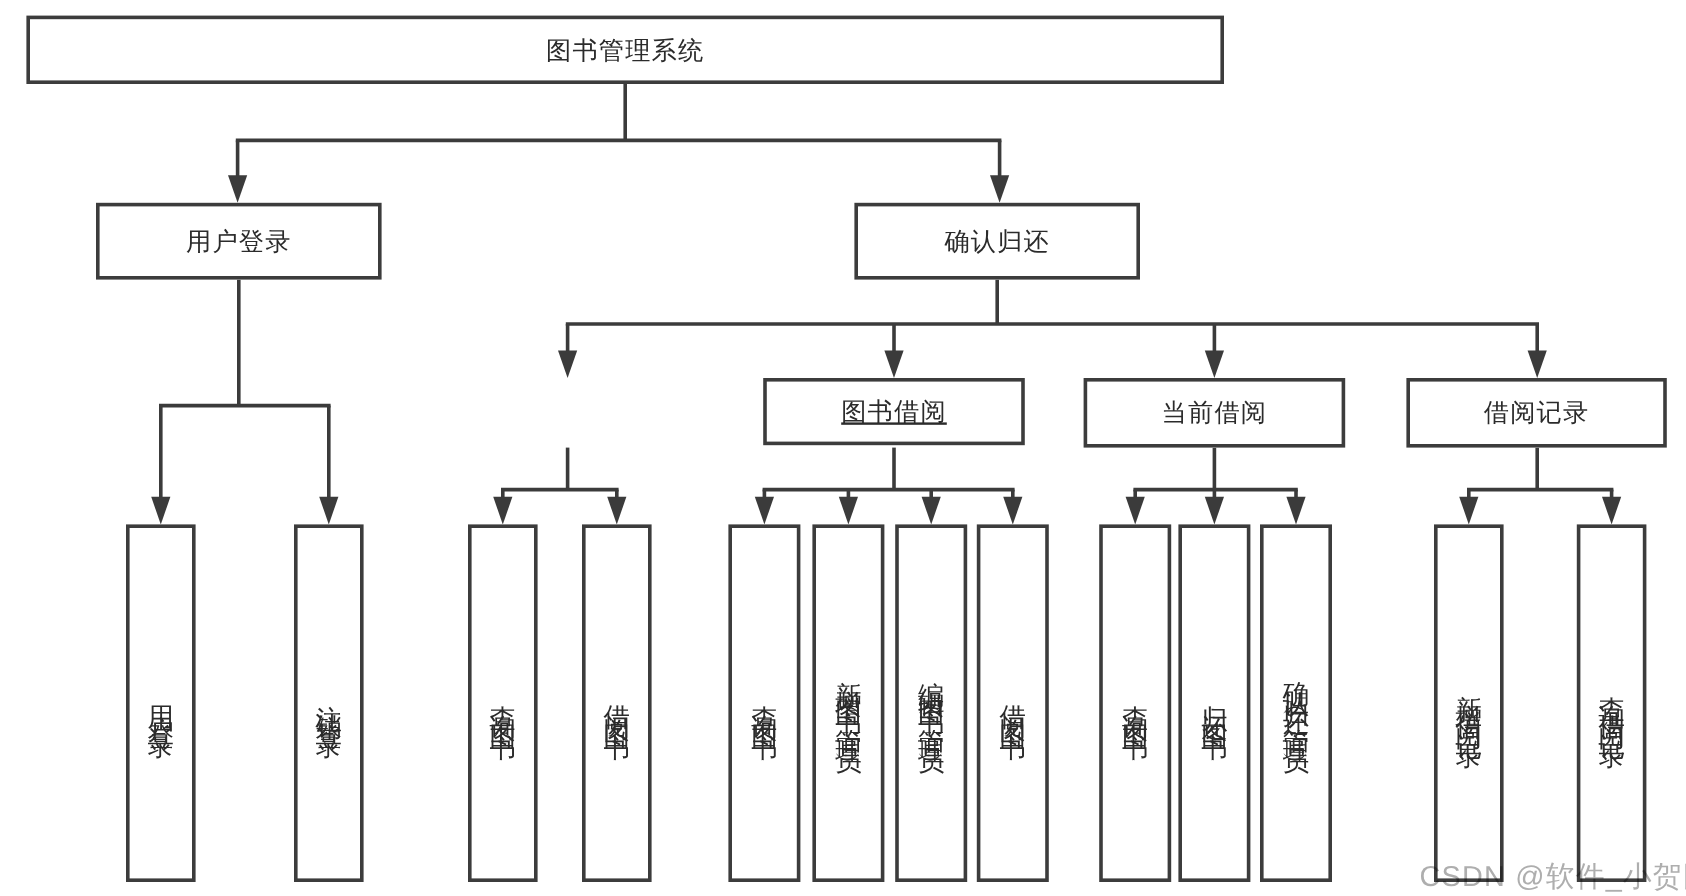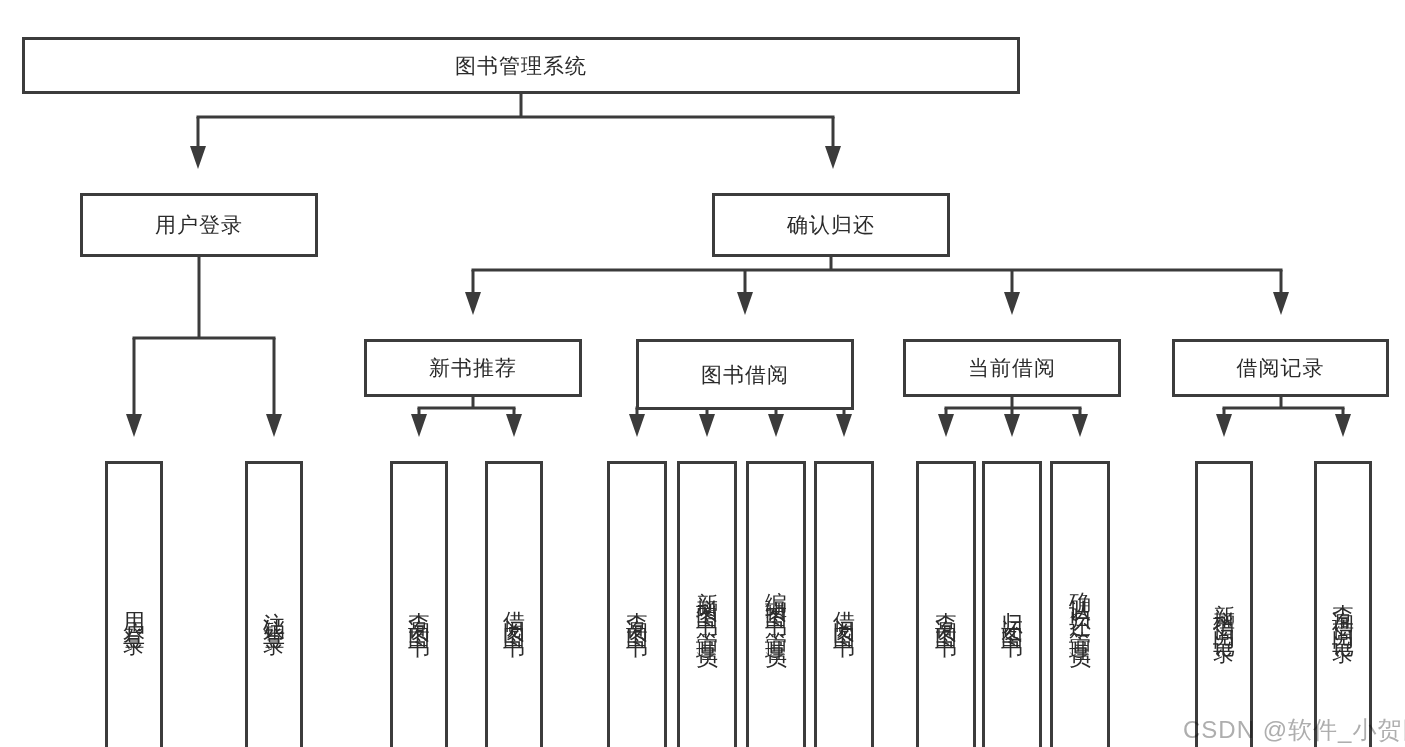--- a/index.html
+++ b/index.html
@@ -32,21 +32,20 @@
   .node {
     position: absolute;
     box-sizing: border-box;
     background: #ffffff;
     border: 3px solid #3c3c3c;
     display: flex;
     align-items: center;
     justify-content: center;
     z-index: 2;
     color: #2b2b2b;
-    margin-top: 24px;
   }
   .node.hlabel {
     font-size: 21px;
     letter-spacing: 1px;
     white-space: nowrap;
   }
   .node.leaf .vtext {
     writing-mode: vertical-rl;
     text-orientation: mixed;
     font-size: 22px;
@@ -151,24 +150,21 @@
     <span>图书管理系统</span>
   </div>
 
   <div class="node hlabel" style="left:80px; top:169px; width:238px; height:64px;">
     <span>用户登录</span>
   </div>
   <div class="node hlabel" style="left:712px; top:169px; width:238px; height:64px;">
     <span>确认归还</span>
   </div>
 
-  <div class="node hlabel" style="left:364px; top:315px; width:218px; height:58px;">
-    <span>新书推荐</span>
-  </div>
-  <div class="node hlabel" style="left:636px; top:315px; width:218px; height:71px;">
+  <div class="node hlabel" style="left:636px; top:315px; width:218px; height:56px;text-decoration:underline;">
     <span>图书借阅</span>
   </div>
   <div class="node hlabel" style="left:903px; top:315px; width:218px; height:58px;">
     <span>当前借阅</span>
   </div>
   <div class="node hlabel" style="left:1172px; top:315px; width:217px; height:58px;">
     <span>借阅记录</span>
   </div>
 
   <div class="node leaf" style="left:105px; top:437px; width:58px; height:298px;">

